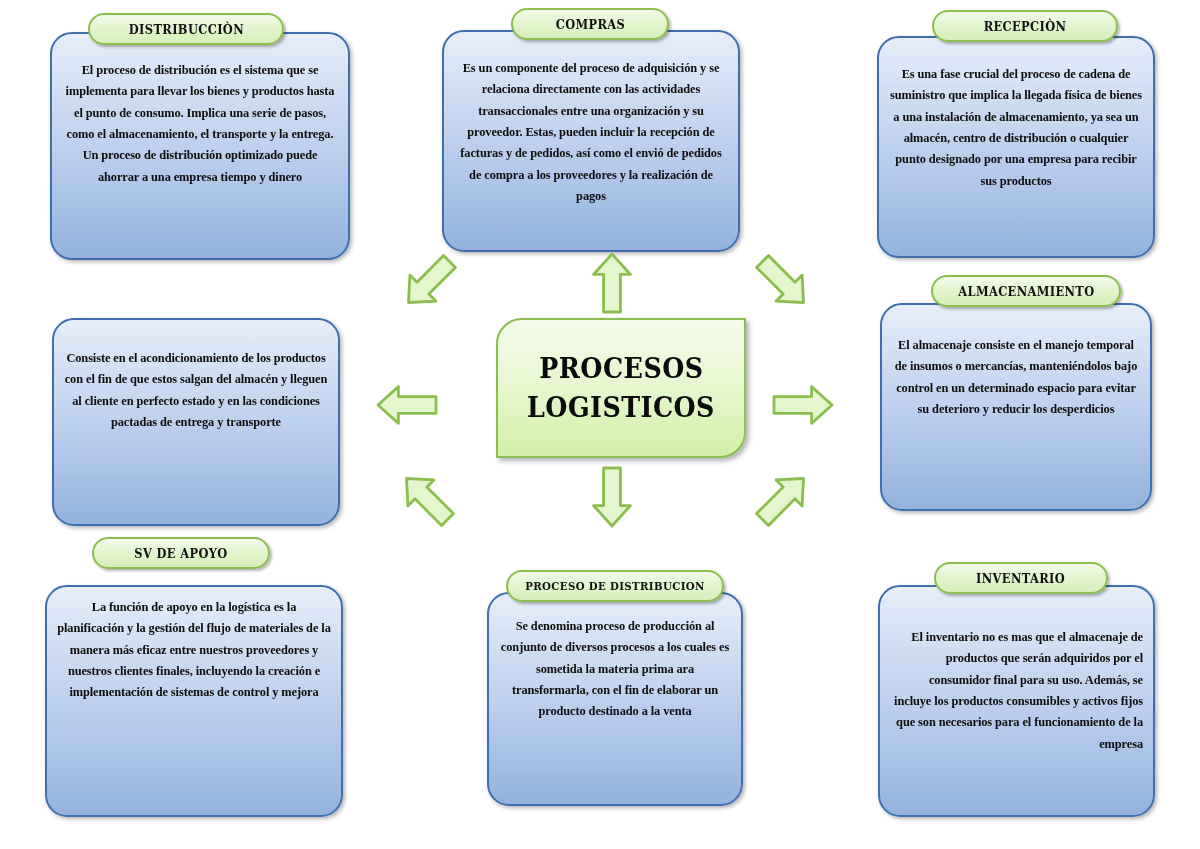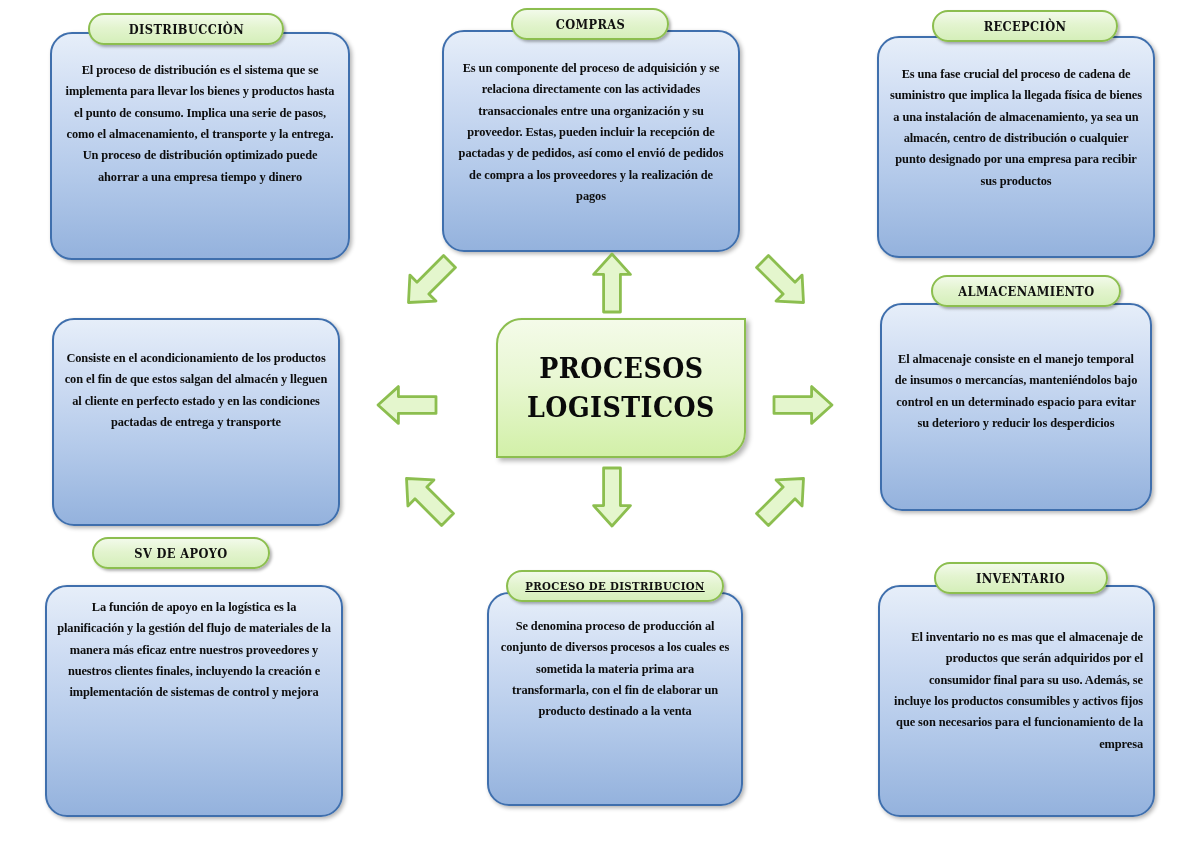--- a/index.html
+++ b/index.html
@@ -108,55 +108,55 @@
 <div id="canvas">
 
   <div class="card" style="left:50px; top:32px; width:300px; height:228px;">
     <div class="card-body">El proceso de distribución es el sistema que se implementa para llevar los bienes y productos hasta el punto de consumo. Implica una serie de pasos, como el almacenamiento, el transporte y la entrega. Un proceso de distribución optimizado puede ahorrar a una empresa tiempo y dinero</div>
   </div>
   <div class="pill" style="left:88px; top:13px; width:196px;text-align:center;">
     <span class="pill-text">DISTRIBUCCIÒN</span>
   </div>
 
   <div class="card" style="left:442px; top:30px; width:298px; height:222px;">
-    <div class="card-body">Es un componente del proceso de adquisición y se relaciona directamente con las actividades transaccionales entre una organización y su proveedor. Estas, pueden incluir la recepción de pactadas y de pedidos, así como el envió de pedidos de compra a los proveedores y la realización de pagos</div>
+    <div class="card-body">Es un componente del proceso de adquisición y se relaciona directamente con las actividades transaccionales entre una organización y su proveedor. Estas, pueden incluir la recepción de facturas y de pedidos, así como el envió de pedidos de compra a los proveedores y la realización de pagos</div>
   </div>
   <div class="pill" style="left:511px; top:8px; width:158px;">
     <span class="pill-text">COMPRAS</span>
   </div>
 
   <div class="card" style="left:877px; top:36px; width:278px; height:222px;">
     <div class="card-body">Es una fase crucial del proceso de cadena de suministro que implica la llegada física de bienes a una instalación de almacenamiento, ya sea un almacén, centro de distribución o cualquier punto designado por una empresa para recibir sus productos</div>
   </div>
   <div class="pill" style="left:932px; top:10px; width:186px;">
     <span class="pill-text">RECEPCIÒN</span>
   </div>
 
   <div class="card" style="left:52px; top:318px; width:288px; height:208px;">
     <div class="card-body" style="top:28px;">Consiste en el acondicionamiento de los productos con el fin de que estos salgan del almacén y lleguen al cliente en perfecto estado y en las condiciones pactadas de entrega y transporte</div>
   </div>
 
   <div class="card" style="left:880px; top:303px; width:272px; height:208px;">
-    <div class="card-body" style="top:44px;">El almacenaje consiste en el manejo temporal de insumos o mercancías, manteniéndolos bajo control en un determinado espacio para evitar su deterioro y reducir los desperdicios</div>
+    <div class="card-body" style="top:30px;">El almacenaje consiste en el manejo temporal de insumos o mercancías, manteniéndolos bajo control en un determinado espacio para evitar su deterioro y reducir los desperdicios</div>
   </div>
   <div class="pill" style="left:931px; top:275px; width:190px;">
     <span class="pill-text">ALMACENAMIENTO</span>
   </div>
 
   <div class="card" style="left:45px; top:585px; width:298px; height:232px;">
     <div class="card-body" style="top:10px;text-align:center;">La función de apoyo en la logística es la planificación y la gestión del flujo de materiales de la manera más eficaz entre nuestros proveedores y nuestros clientes finales, incluyendo la creación e implementación de sistemas de control y mejora</div>
   </div>
   <div class="pill" style="left:92px; top:537px; width:178px;">
     <span class="pill-text">SV DE APOYO</span>
   </div>
 
   <div class="card" style="left:487px; top:592px; width:256px; height:214px;">
     <div class="card-body" style="top:22px;">Se denomina proceso de producción al conjunto de diversos procesos a los cuales es sometida la materia prima ara transformarla, con el fin de elaborar un producto destinado a la venta</div>
   </div>
-  <div class="pill small" style="left:506px; top:570px; width:218px;text-decoration:underline;">
+  <div class="pill small" style="left:506px; top:570px; width:218px;">
     <span class="pill-text">PROCESO DE DISTRIBUCION</span>
   </div>
 
   <div class="card" style="left:878px; top:585px; width:277px; height:232px;">
     <div class="card-body" style="top:40px;text-align:right;">El inventario no es mas que el almacenaje de productos que serán adquiridos por el consumidor final para su uso. Además, se incluye los productos consumibles y activos fijos que son necesarios para el funcionamiento de la empresa</div>
   </div>
   <div class="pill" style="left:934px; top:562px; width:174px;">
     <span class="pill-text">INVENTARIO</span>
   </div>
 

